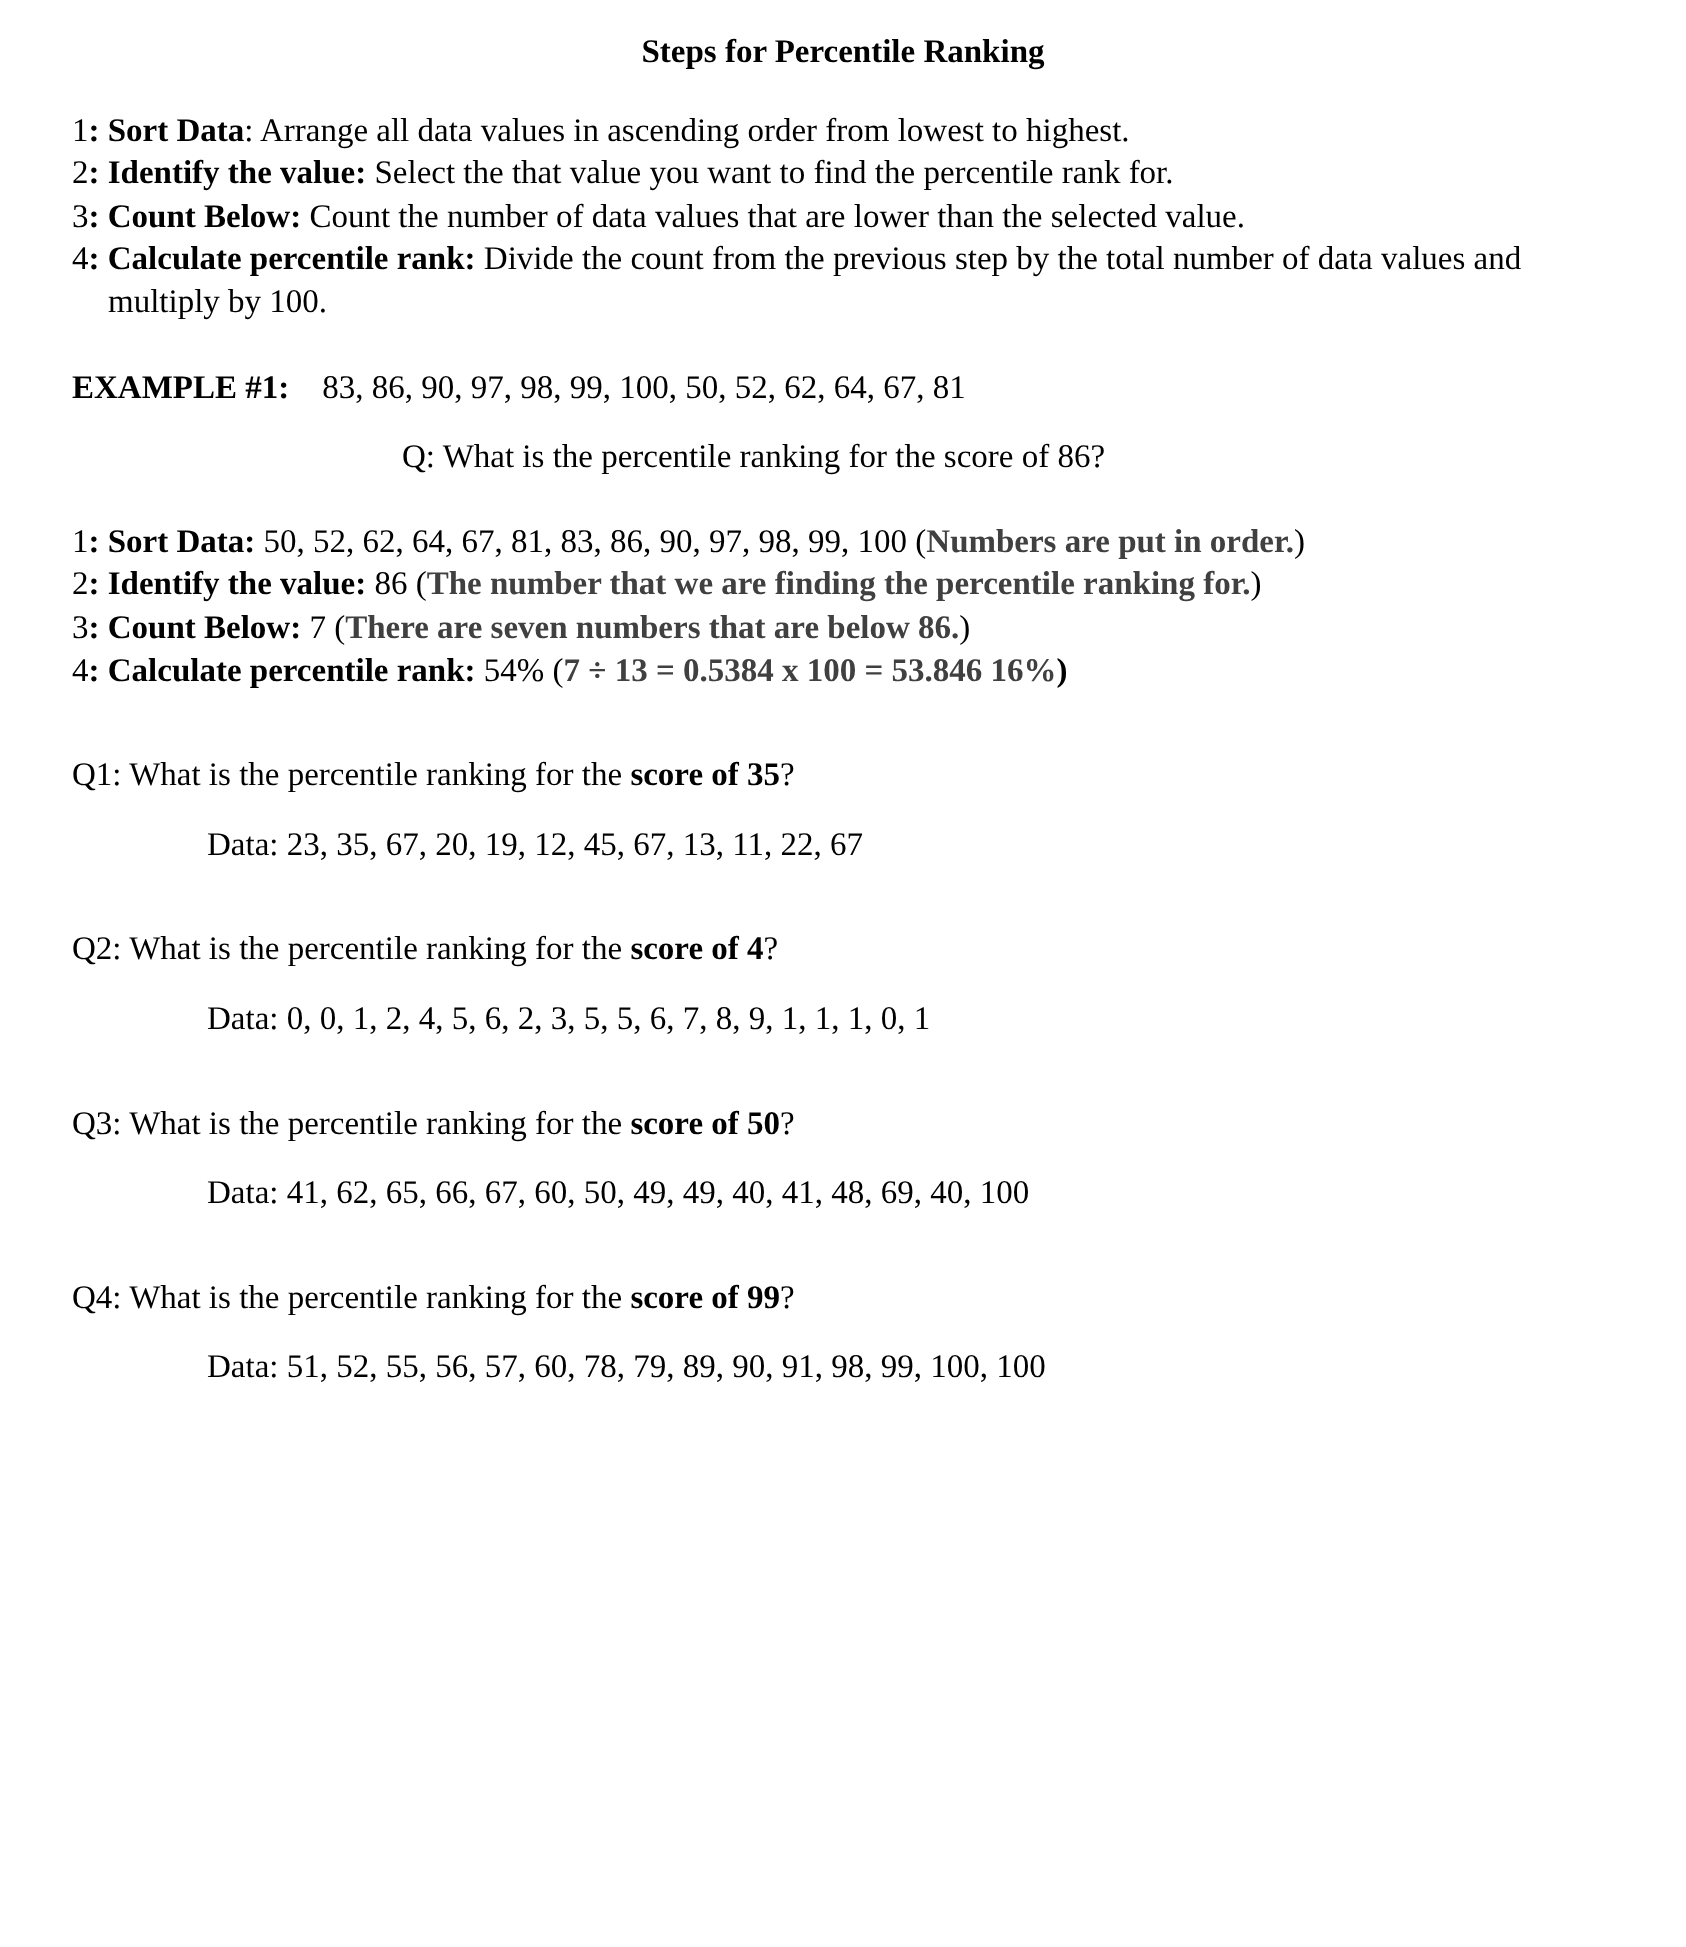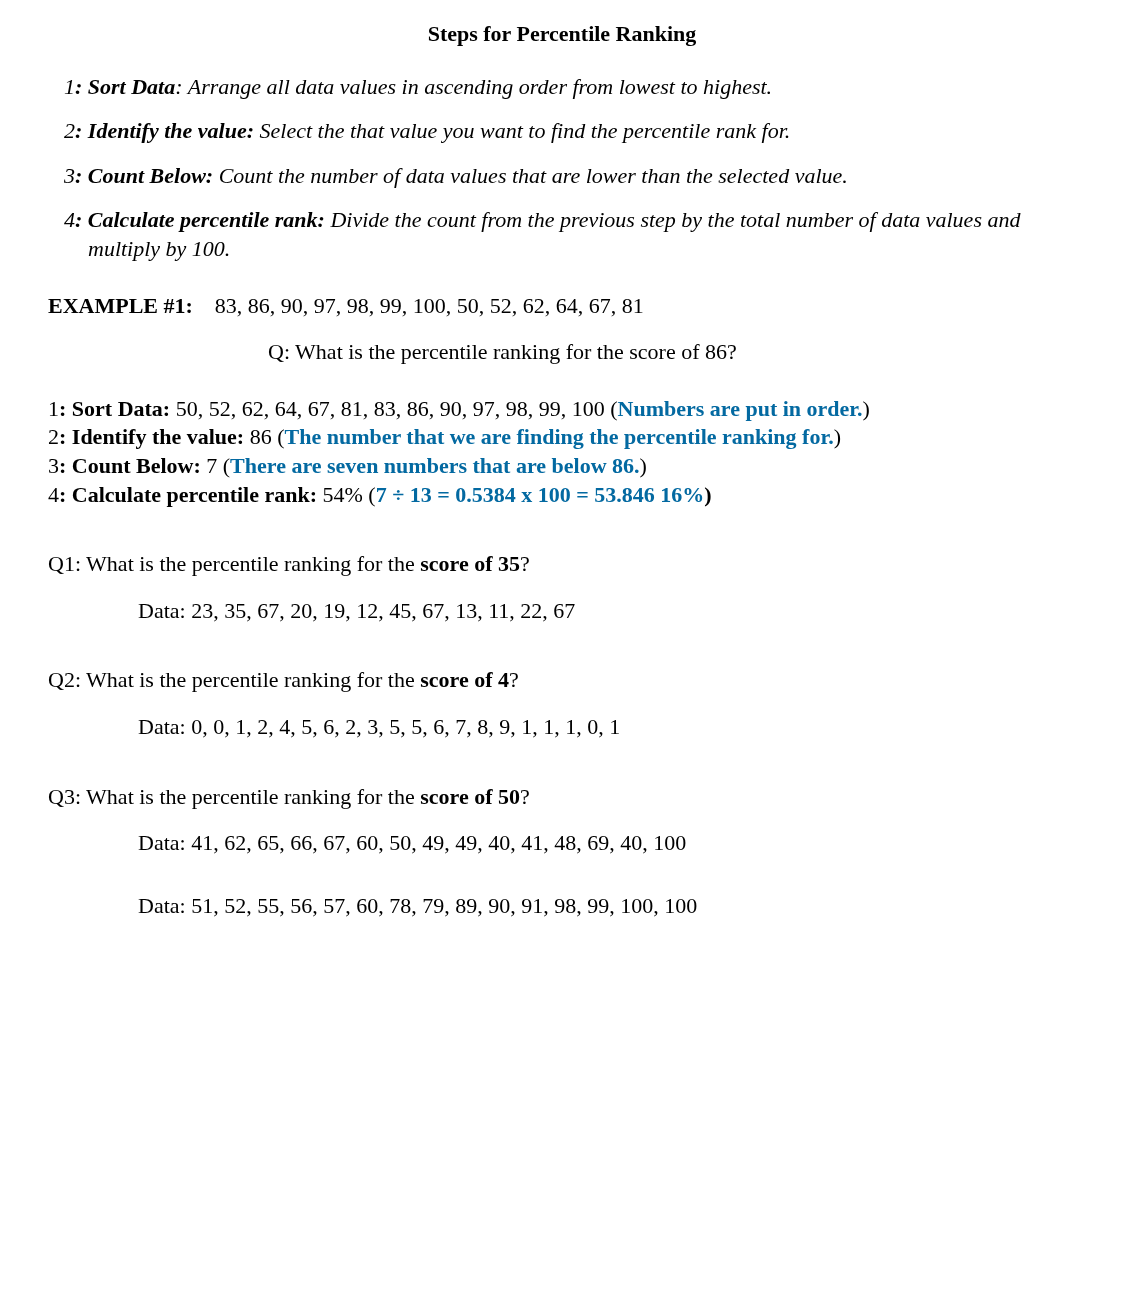--- a/index.html
+++ b/index.html
@@ -13,40 +13,39 @@
     }
     .title {
       text-align: center;
       font-weight: bold;
       margin-bottom: 24px;
     }
     .steps {
       margin-bottom: 28px;
     }
     .step-line {
-      margin: 16px;
+      margin: 0;
       padding-left: 24px;
       text-indent: -24px;
-      font-style: italic;
     }
     .bold { font-weight: bold; }
     .example-label {
       font-weight: bold;
       display: inline;
       margin-top: 45px;
     }
     .example-row { margin-bottom: 18px; }
     .question-indent {
       padding-left: 220px;
       margin-bottom: 28px;
     }
     .worked {
       margin-bottom: 28px;
     }
-    .red { color: #0369a1; font-weight: bold; }
+    .red { color: #404040; font-weight: bold; }
     .q-block { margin-bottom: 34px; }
     .q-line { margin-bottom: 18px; margin-top: 41px; }
     .data-indent { padding-left: 90px; }
   </style>
 </head>
 <body>
 
 <div class="title">Steps for Percentile Ranking</div>
 
 <div class="steps">
@@ -101,14 +100,17 @@
 </div>
 
 <div class="q-block">
   <div class="q-line">
     <span>Q3: What is the percentile ranking for the </span><span class="bold">score of 50</span><span>?</span>
   </div>
   <div class="data-indent">Data: 41, 62, 65, 66, 67, 60, 50, 49, 49, 40, 41, 48, 69, 40, 100</div>
 </div>
 
 <div class="q-block">
+  <div class="q-line">
+    <span>Q4: What is the percentile ranking for the </span><span class="bold">score of 99</span><span>?</span>
+  </div>
   <div class="data-indent">Data: 51, 52, 55, 56, 57, 60, 78, 79, 89, 90, 91, 98, 99, 100, 100</div>
 </div>
 
 </body></html>

